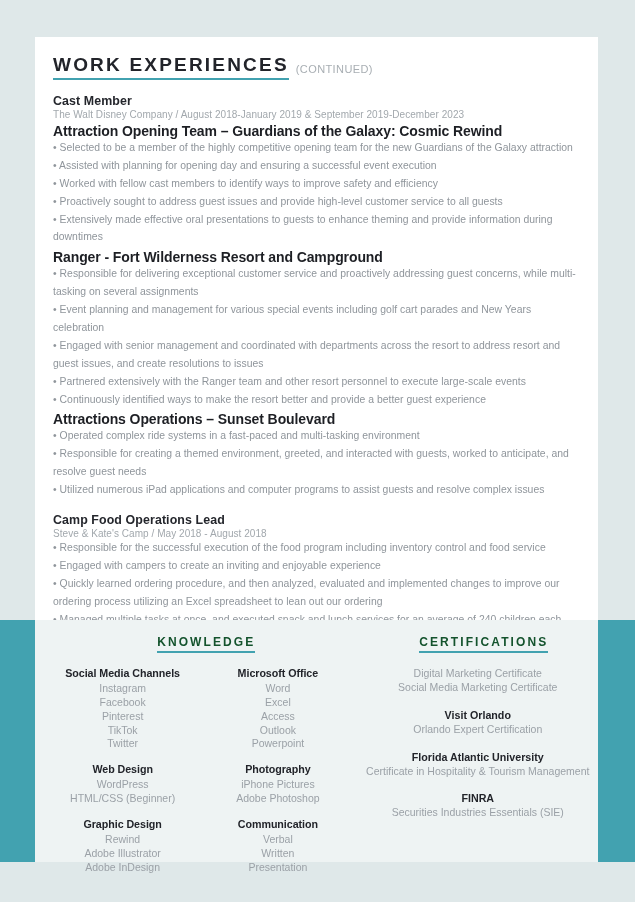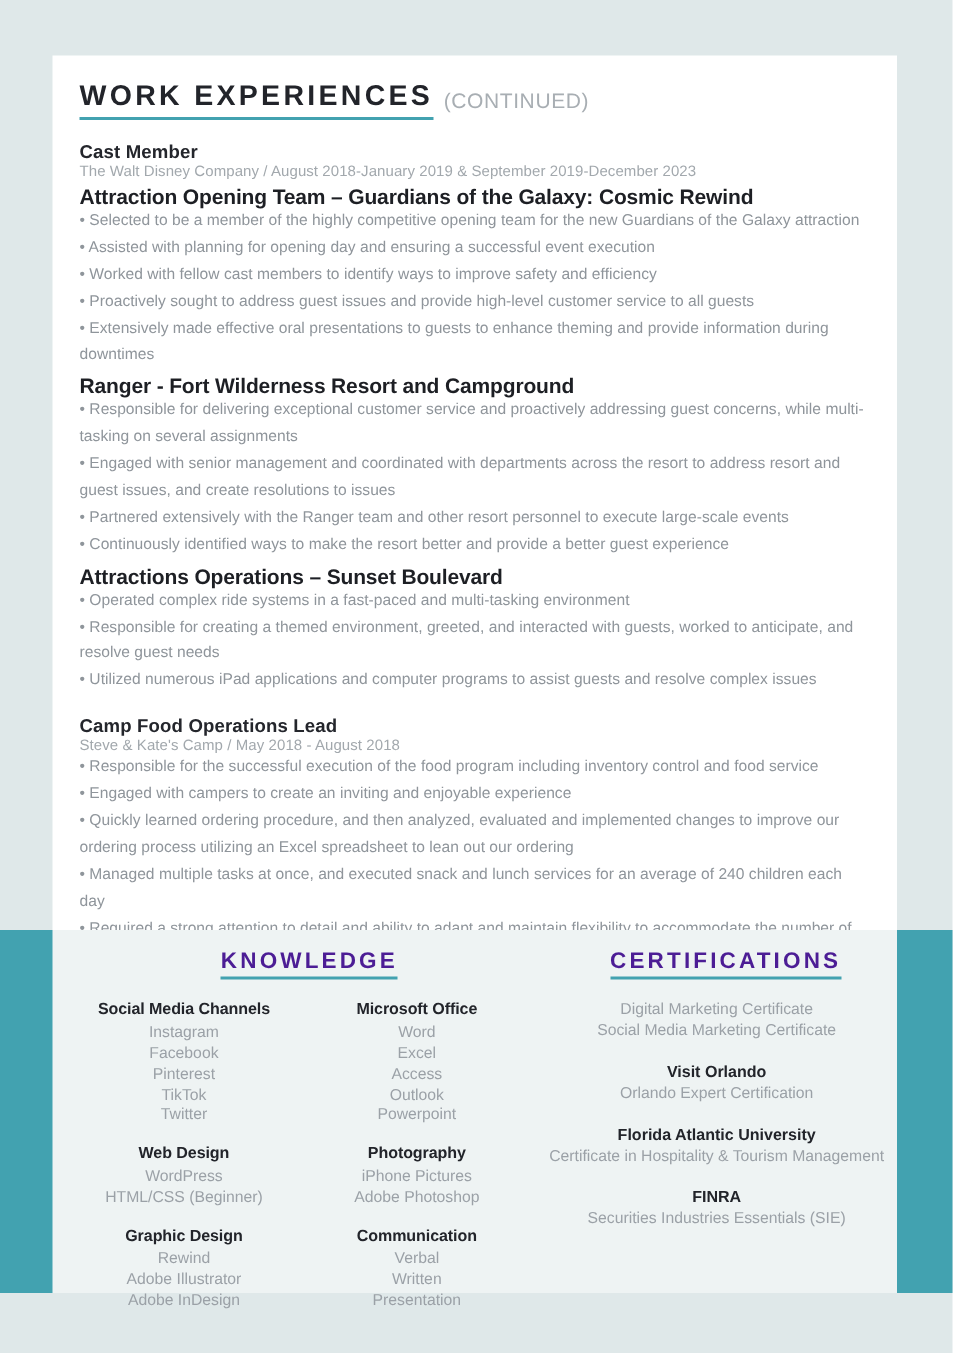--- a/index.html
+++ b/index.html
@@ -46,21 +46,21 @@
   .section-title {
     font-size: 19px;
     font-weight: bold;
     letter-spacing: 2.2px;
     color: #22242a;
     border-bottom: 2.3px solid #42a2b0;
     padding-bottom: 3px;
     line-height: 1.05;
   }
   .section-title-sub {
-    font-size: 14px;
+    font-size: 11px;
     letter-spacing: 0.4px;
     color: #a8aeb3;
     padding-bottom: 5px;
   }
 
   .job-title {
     font-size: 12.4px;
     font-weight: bold;
     color: #24262c;
     letter-spacing: 0.1px;
@@ -110,24 +110,24 @@
     box-sizing: border-box;
     padding: 0 8px 0 4px;
   }
 
   .panel-head {
     text-align: center;
     margin-bottom: 14px;
   }
   .panel-head span {
     display: inline-block;
-    font-size: 15px;
+    font-size: 12px;
     font-weight: bold;
     letter-spacing: 2.1px;
-    color: #4c1d95;
+    color: #14532d;
     border-bottom: 2.2px solid #42a2b0;
     padding-bottom: 2px;
     margin-left: 12px;
   }
 
   .two-col {
     display: flex;
   }
   .col { width: 50%; }
 
@@ -173,20 +173,21 @@
         <div class="job-title">Cast Member</div>
         <div class="job-meta">The Walt Disney Company / August 2018-January 2019 &amp; September 2019-December 2023</div>
         <div class="role-head">Attraction Opening Team – Guardians of the Galaxy: Cosmic Rewind</div>
         <div class="bullet">• Selected to be a member of the highly competitive opening team for the new Guardians of the Galaxy attraction</div>
         <div class="bullet">• Assisted with planning for opening day and ensuring a successful event execution</div>
         <div class="bullet">• Worked with fellow cast members to identify ways to improve safety and efficiency</div>
         <div class="bullet">• Proactively sought to address guest issues and provide high-level customer service to all guests</div>
         <div class="bullet">• Extensively made effective oral presentations to guests to enhance theming and provide information during downtimes</div>
         <div class="role-head">Ranger - Fort Wilderness Resort and Campground</div>
         <div class="bullet">• Responsible for delivering exceptional customer service and proactively addressing guest concerns, while multi-tasking on several assignments</div>
+        <div class="bullet">• Event planning and management for various special events including golf cart parades and New Years celebration</div>
         <div class="bullet">• Engaged with senior management and coordinated with departments across the resort to address resort and guest issues, and create resolutions to issues</div>
         <div class="bullet">• Partnered extensively with the Ranger team and other resort personnel to execute large-scale events</div>
         <div class="bullet">• Continuously identified ways to make the resort better and provide a better guest experience</div>
         <div class="role-head">Attractions Operations – Sunset Boulevard</div>
         <div class="bullet">• Operated complex ride systems in a fast-paced and multi-tasking environment</div>
         <div class="bullet">• Responsible for creating a themed environment, greeted, and interacted with guests, worked to anticipate, and resolve guest needs</div>
         <div class="bullet">• Utilized numerous iPad applications and computer programs to assist guests and resolve complex issues</div>
       </div>
       <div class="job-group second">
         <div class="job-title">Camp Food Operations Lead</div>

